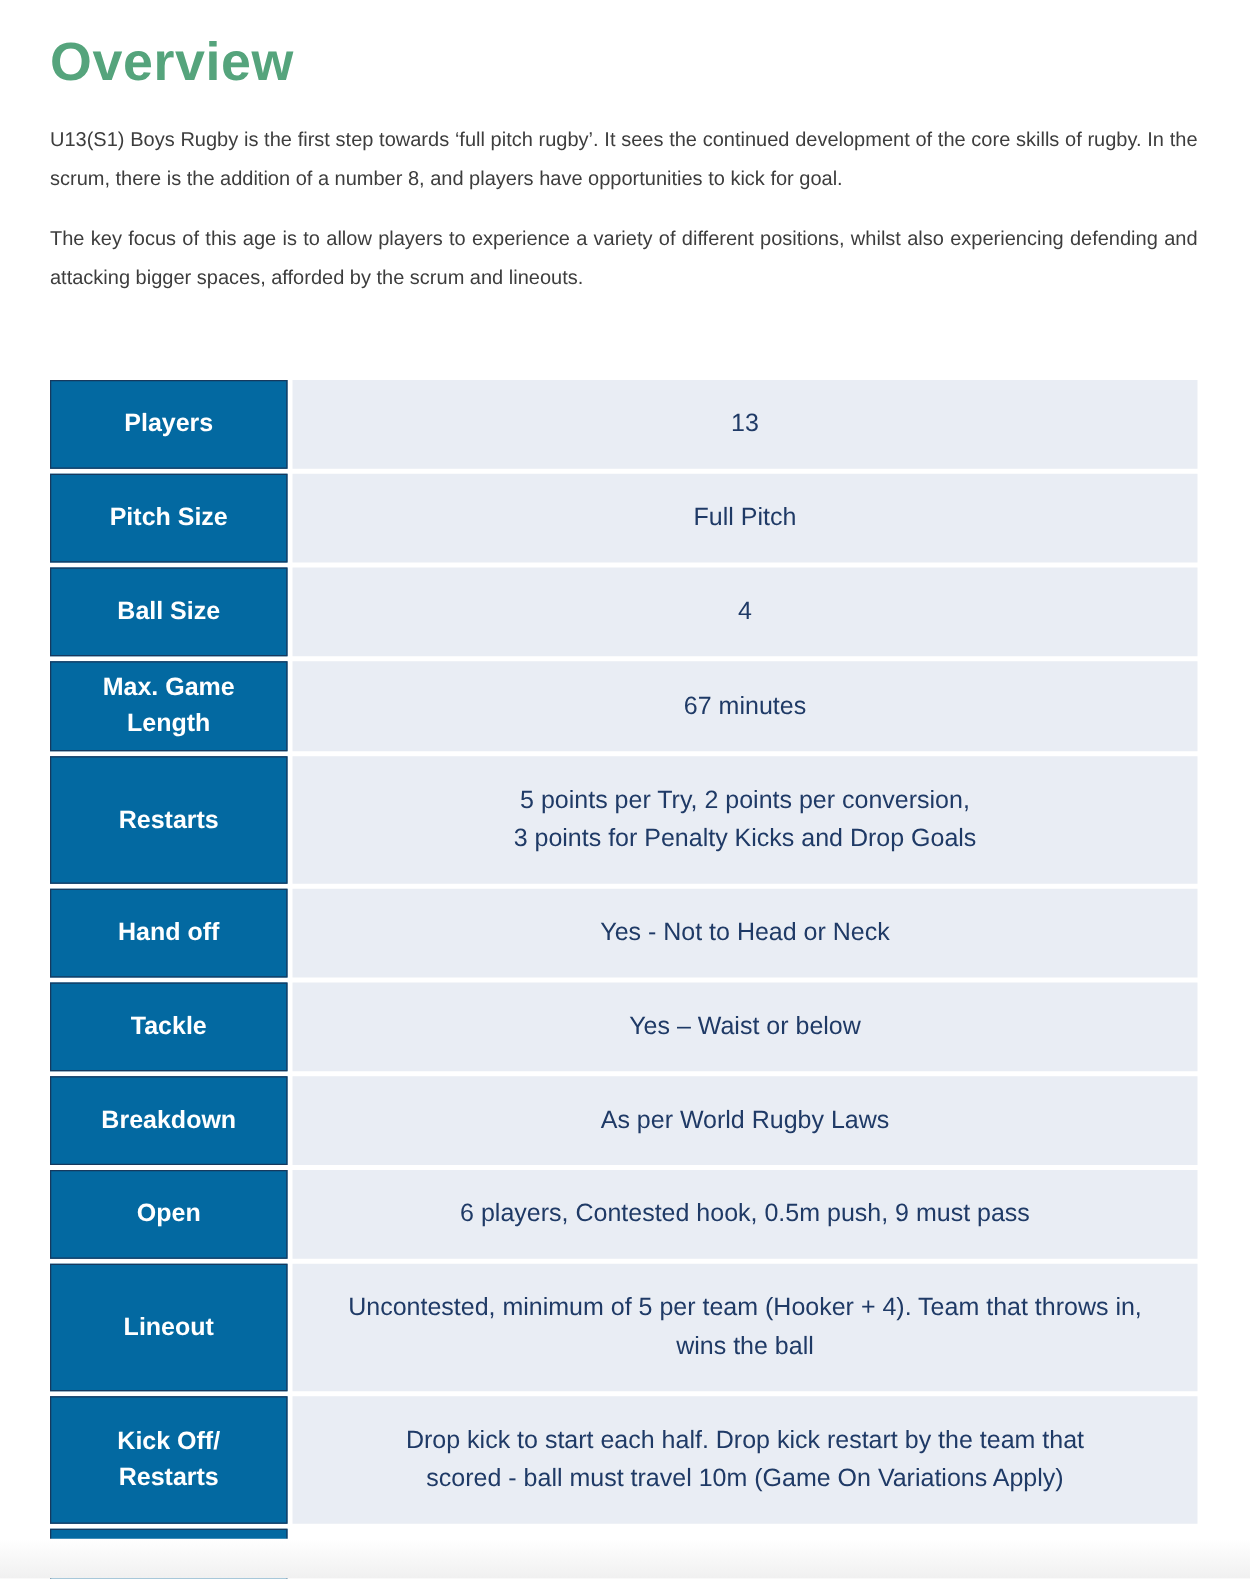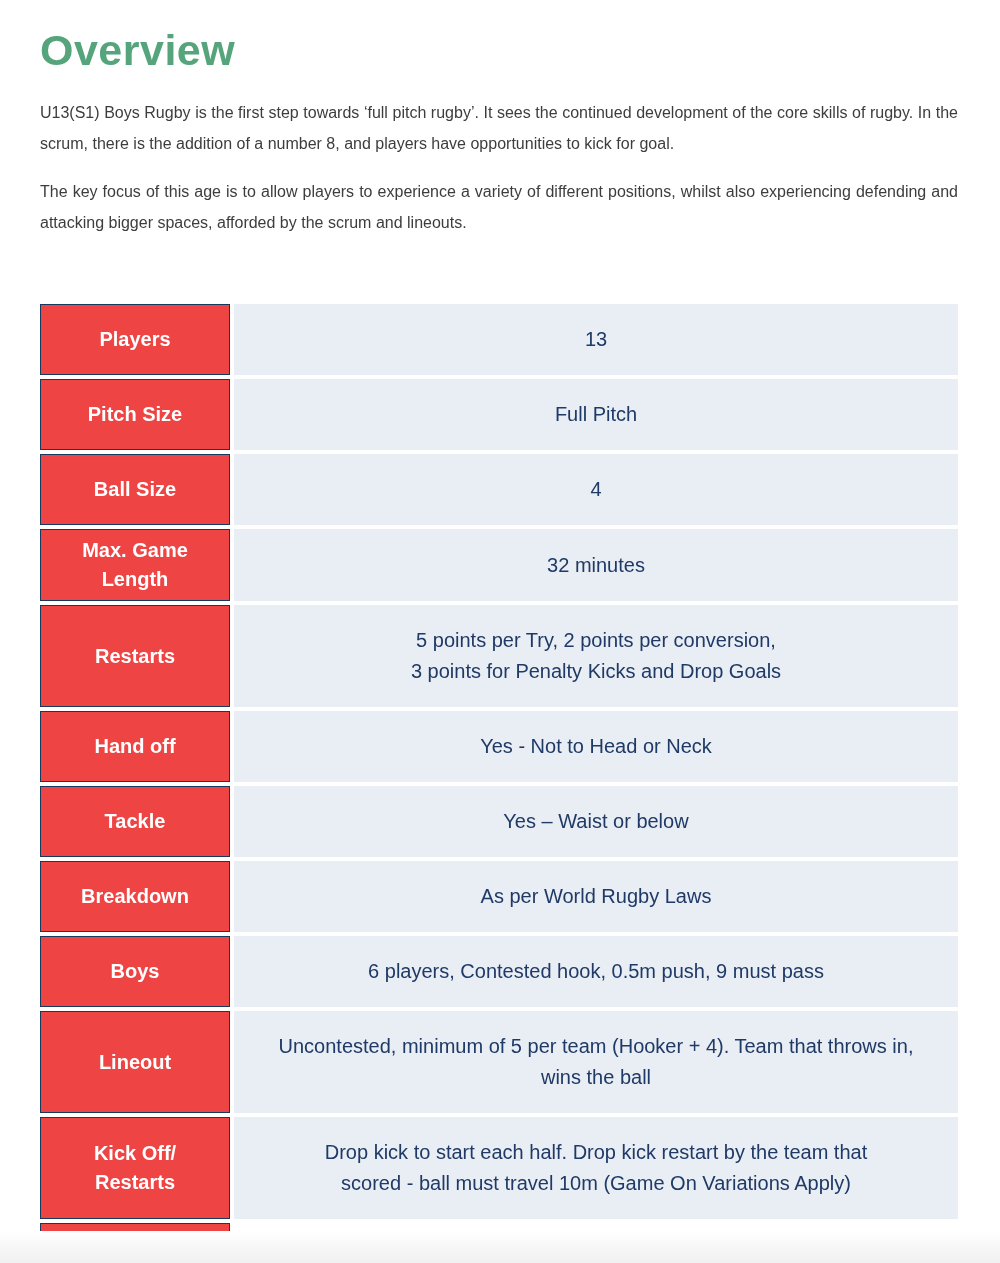--- a/index.html
+++ b/index.html
@@ -39,21 +39,21 @@
   }
   .t-row {
     display: flex;
     gap: 4px;
     align-items: stretch;
   }
   .t-label {
     width: 190px;
     min-height: 70px;
     flex: 0 0 190px;
-    background: #ef4444;
+    background: #0369a1;
     border: 1px solid #16395e;
     color: #ffffff;
     font-size: 20px;
     font-weight: 700;
     line-height: 29px;
     display: flex;
     align-items: center;
     justify-content: center;
     text-align: center;
     white-space: pre-line;
@@ -108,21 +108,21 @@
       </div>
 
       <div class="t-row">
         <div class="t-label">Ball Size</div>
         <div class="t-value">4</div>
       </div>
 
       <div class="t-row">
         <div class="t-label">Max. Game
 Length</div>
-        <div class="t-value">32 minutes</div>
+        <div class="t-value">67 minutes</div>
       </div>
 
       <div class="t-row">
         <div class="t-label">Restarts</div>
         <div class="t-value">5 points per Try, 2 points per conversion,
 3 points for Penalty Kicks and Drop Goals</div>
       </div>
 
       <div class="t-row">
         <div class="t-label">Hand off</div>
@@ -133,21 +133,21 @@
         <div class="t-label">Tackle</div>
         <div class="t-value">Yes – Waist or below</div>
       </div>
 
       <div class="t-row">
         <div class="t-label">Breakdown</div>
         <div class="t-value">As per World Rugby Laws</div>
       </div>
 
       <div class="t-row">
-        <div class="t-label">Boys</div>
+        <div class="t-label">Open</div>
         <div class="t-value">6 players, Contested hook, 0.5m push, 9 must pass</div>
       </div>
 
       <div class="t-row">
         <div class="t-label">Lineout</div>
         <div class="t-value">Uncontested, minimum of 5 per team (Hooker + 4). Team that throws in,
 wins the ball</div>
       </div>
 
       <div class="t-row">

